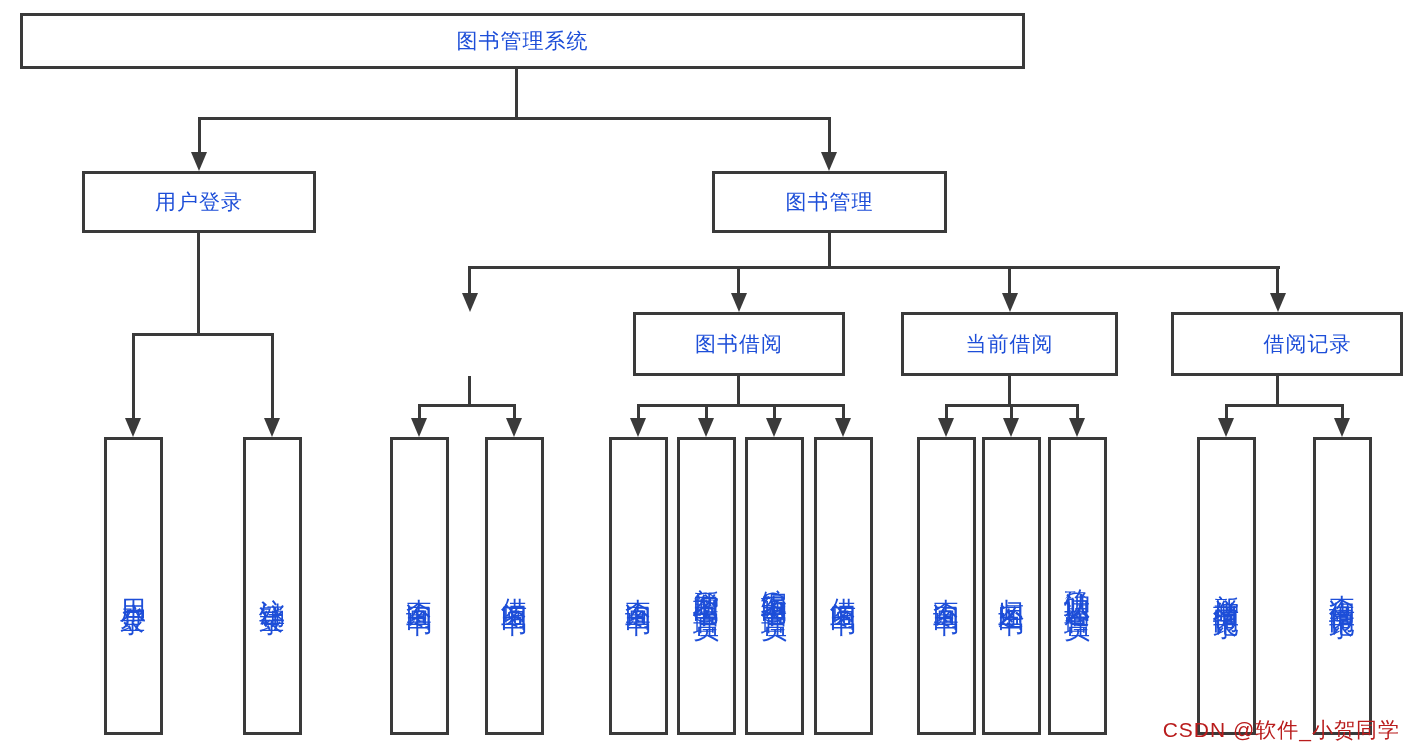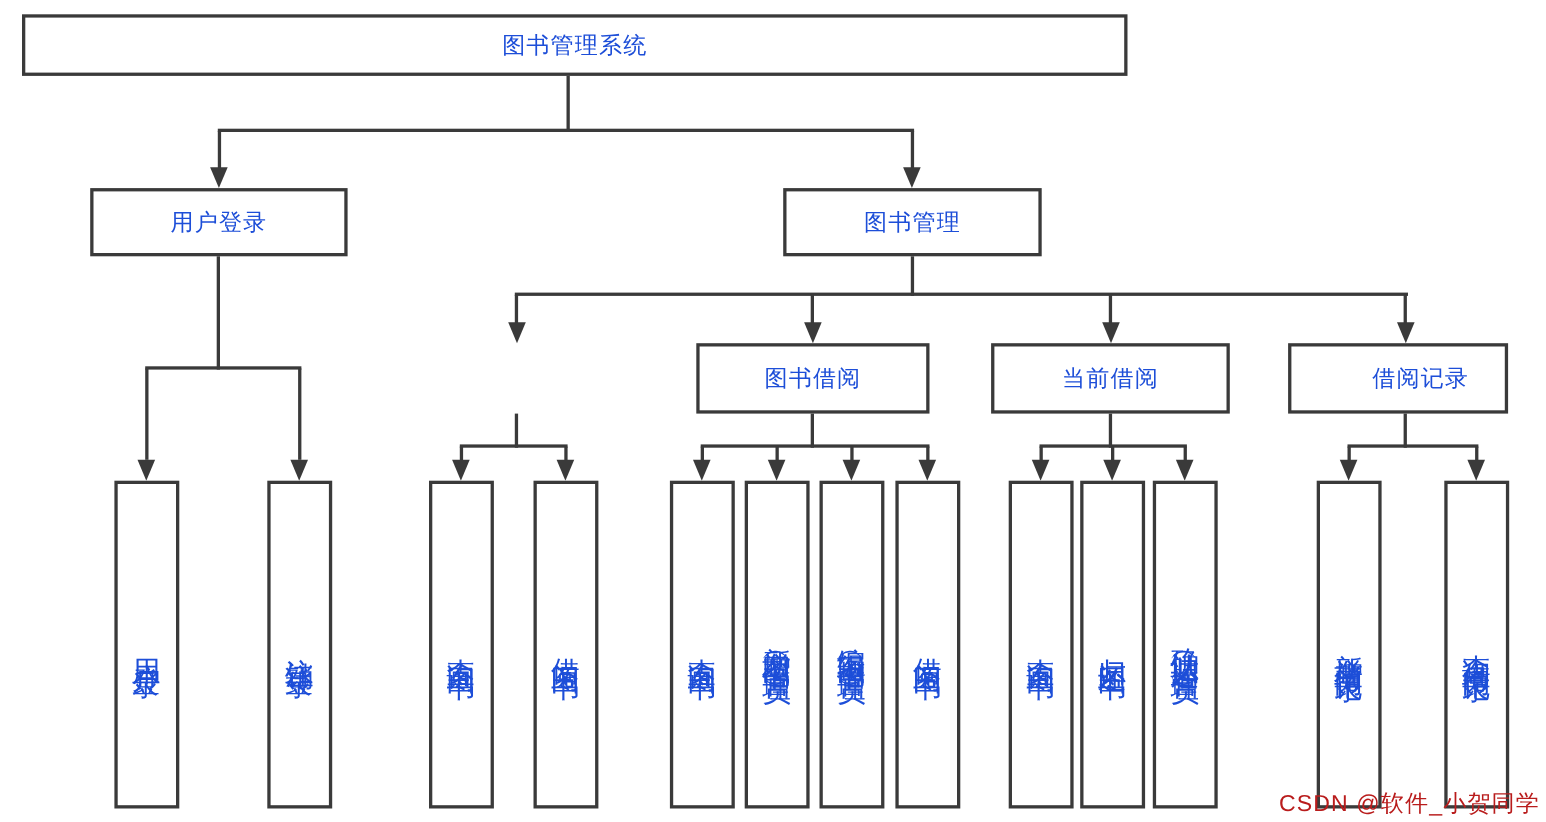--- a/index.html
+++ b/index.html
@@ -76,21 +76,21 @@
   <div class="line" style="left:737px;top:268px;width:3px;height:26px;"></div>
   <div class="line" style="left:1008px;top:268px;width:3px;height:26px;"></div>
   <div class="line" style="left:1276px;top:268px;width:3px;height:26px;"></div>
   <div class="arr" style="left:462px;top:293px;"></div>
   <div class="arr" style="left:731px;top:293px;"></div>
   <div class="arr" style="left:1002px;top:293px;"></div>
   <div class="arr" style="left:1270px;top:293px;"></div>
 
   <div class="box hbox" style="left:901px;top:312px;width:217px;height:64px;">当前借阅</div>
   <div class="box hbox" style="left:633px;top:312px;width:212px;height:64px;">图书借阅</div>
-  <div class="box hbox" style="left:1171px;top:312px;width:200px;height:64px;padding-left:41px;">借阅记录</div>
+  <div class="box hbox" style="left:1171px;top:312px;width:232px;height:64px;padding-left:41px;">借阅记录</div>
 
   <div class="line" style="left:468px;top:376px;width:3px;height:31px;"></div>
   <div class="line" style="left:418px;top:404px;width:98px;height:3px;"></div>
   <div class="line" style="left:418px;top:406px;width:3px;height:13px;"></div>
   <div class="line" style="left:513px;top:406px;width:3px;height:13px;"></div>
   <div class="arr" style="left:411px;top:418px;"></div>
   <div class="arr" style="left:506px;top:418px;"></div>
 
   <div class="line" style="left:737px;top:376px;width:3px;height:31px;"></div>
   <div class="line" style="left:637px;top:404px;width:208px;height:3px;"></div>

